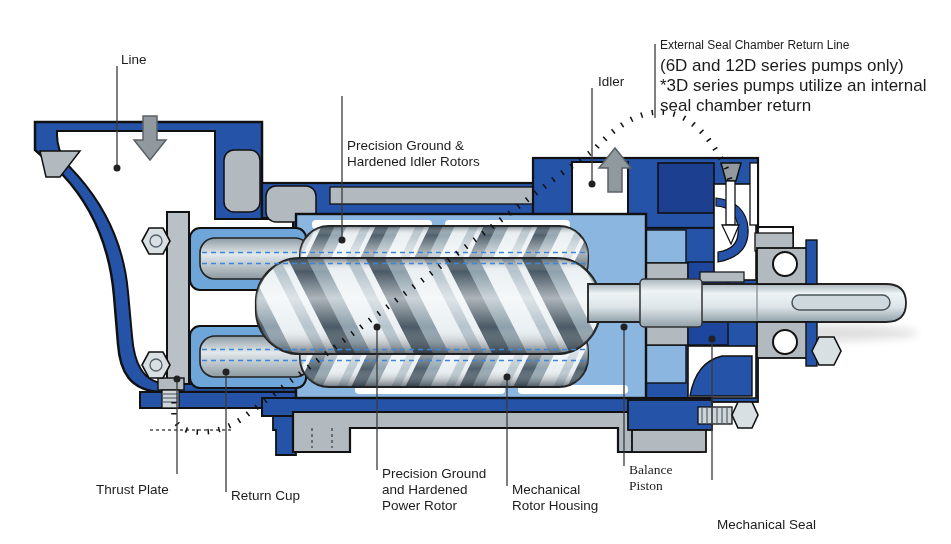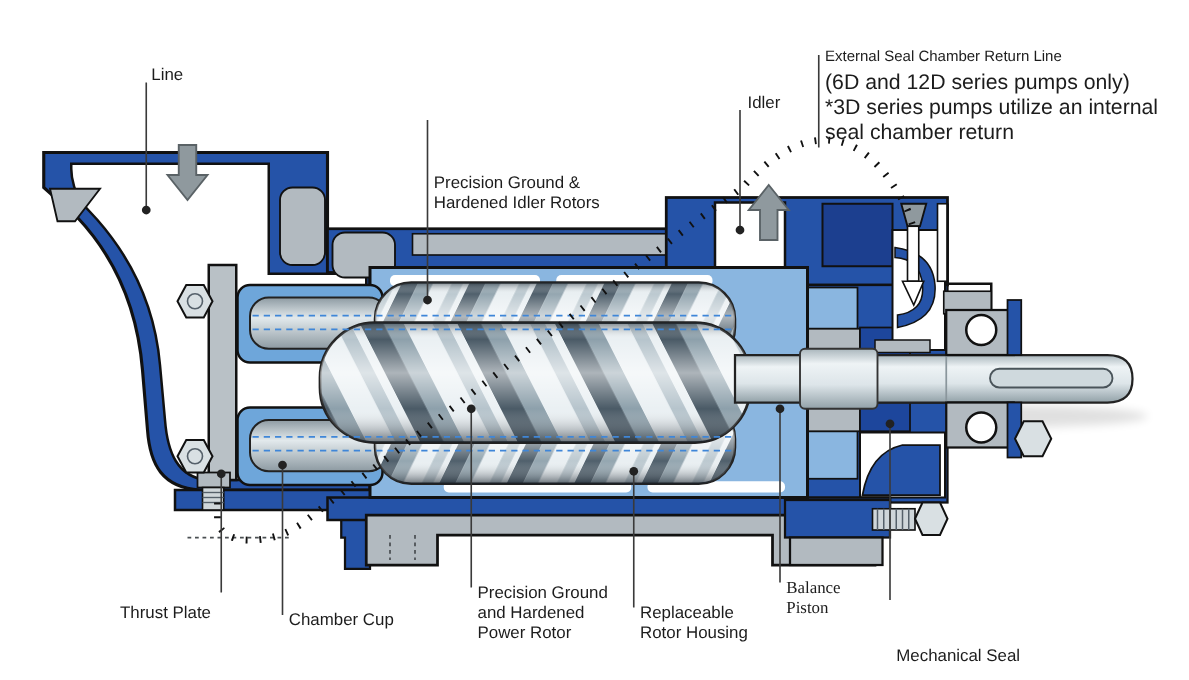--- a/index.html
+++ b/index.html
@@ -243,27 +243,27 @@
 
 <div class="lbl" style="left:598px;top:74px;">Idler</div>
 
 <div class="lbl lbl-title" style="left:660px;top:38px;">External Seal Chamber Return Line</div>
 <div class="lbl lbl-sm" style="left:660px;top:56px;">(6D and 12D series pumps only)
 *3D series pumps utilize an internal
   seal chamber return</div>
 
 <div class="lbl" style="left:96px;top:482px;">Thrust Plate</div>
 
-<div class="lbl" style="left:231px;top:488px;">Chamber Cup</div>
+<div class="lbl" style="left:231px;top:488px;">Return Cup</div>
 
 <div class="lbl" style="left:382px;top:466px;">Precision Ground
 and Hardened
 Power Rotor</div>
 
-<div class="lbl" style="left:512px;top:482px;">Replaceable
+<div class="lbl" style="left:512px;top:482px;">Mechanical
 Rotor Housing</div>
 
 <div class="lbl" style="left:629px;top:462px;font-family:Liberation Serif, serif;">Balance
 Piston</div>
 
 <div class="lbl" style="left:717px;top:478px;margin-top:39px;">Mechanical Seal</div>
 
 </div>
 
 </body></html>

